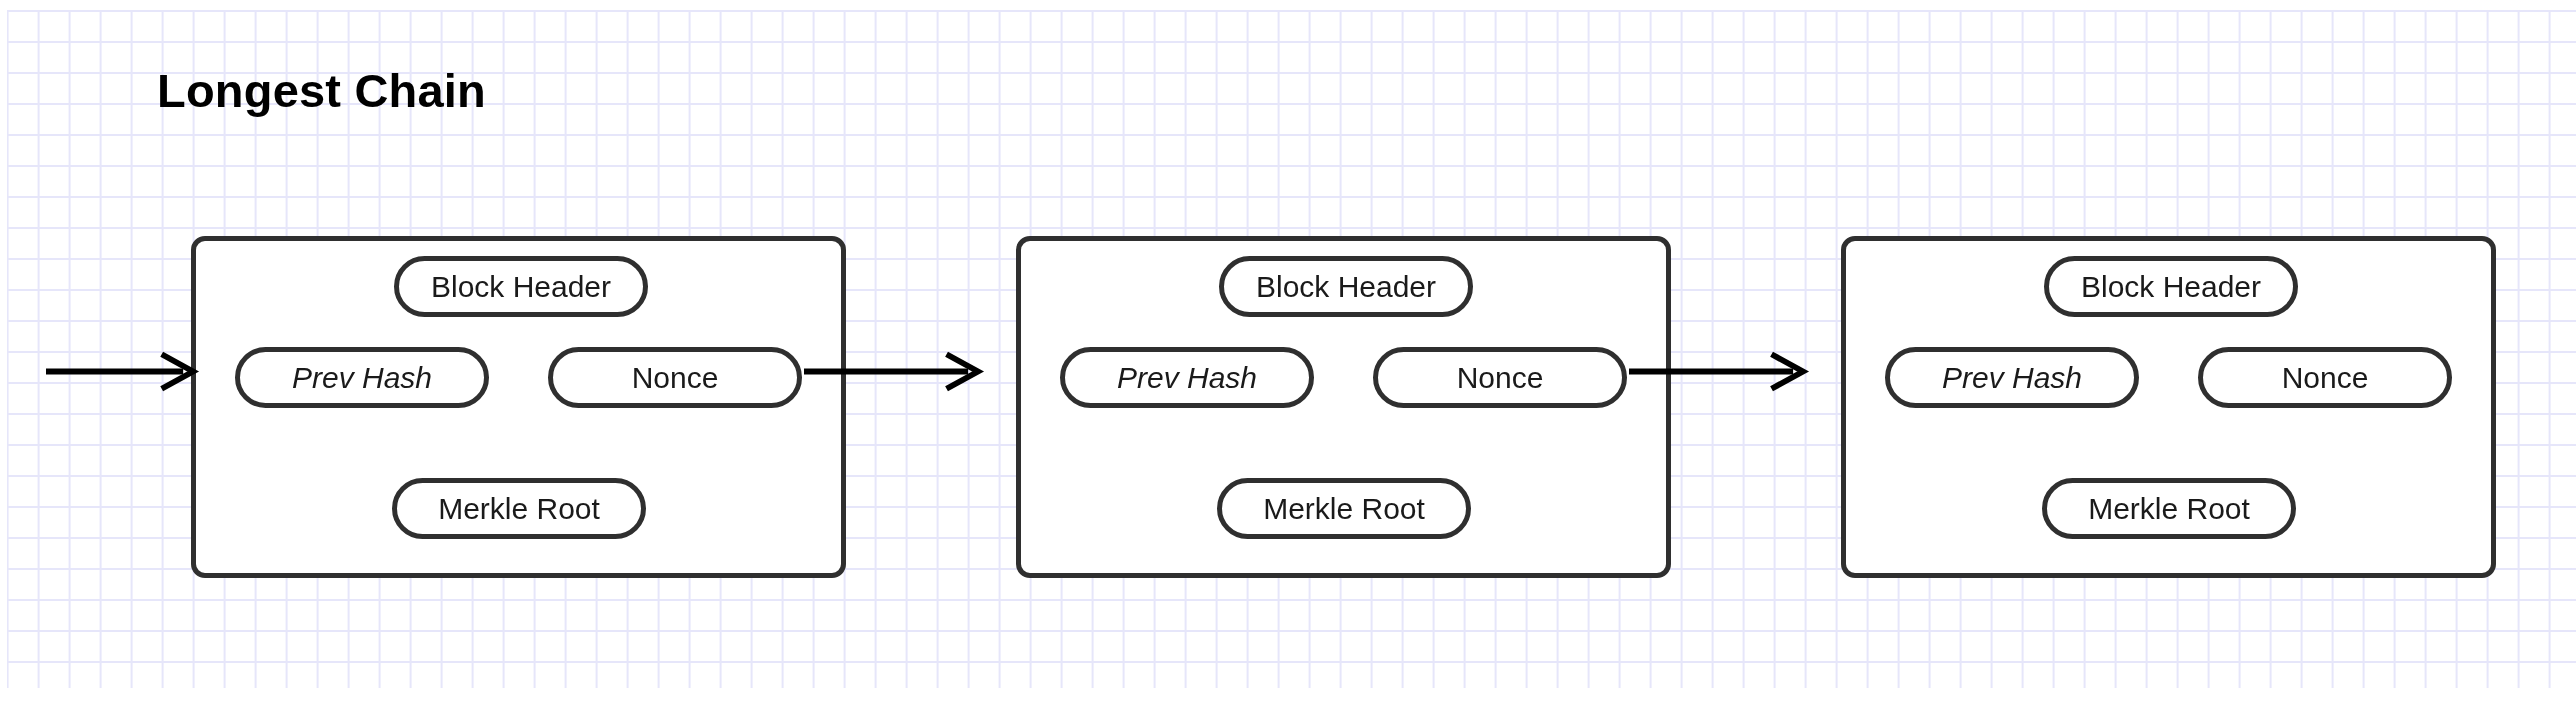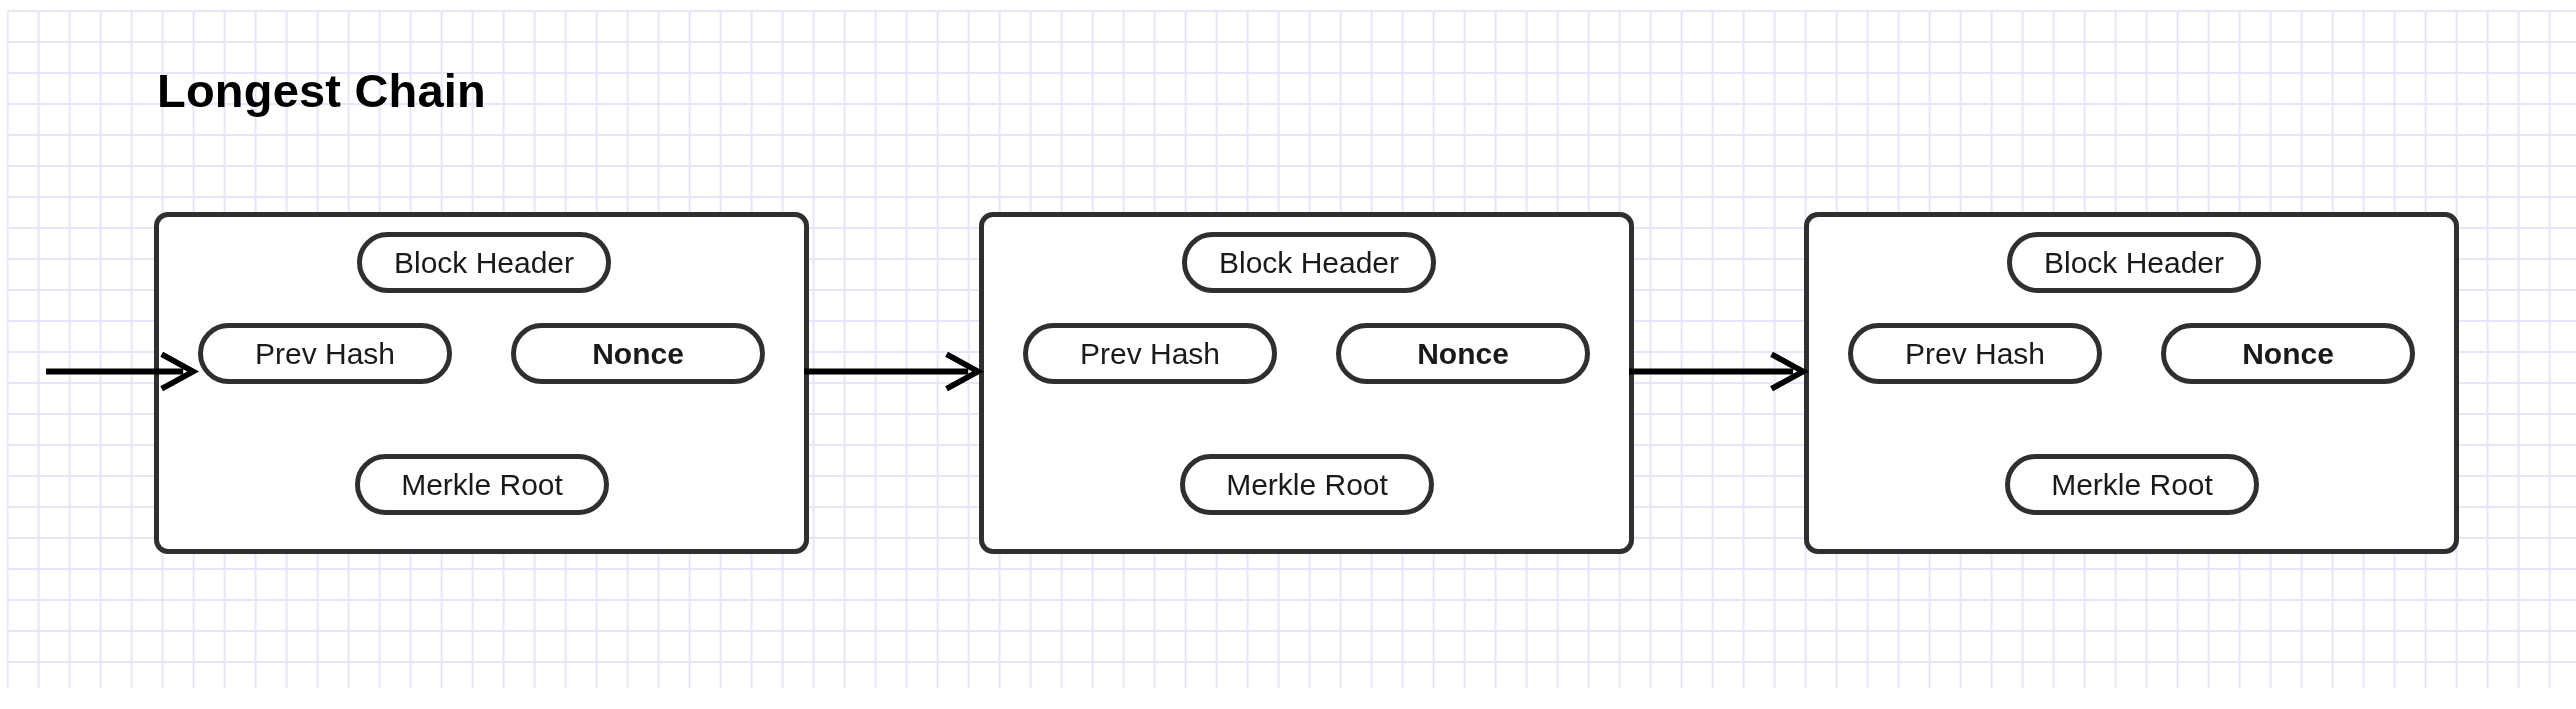--- a/index.html
+++ b/index.html
@@ -68,27 +68,28 @@
     font-weight: bold;
     color: #000000;
     letter-spacing: 0.2px;
     white-space: nowrap;
     line-height: 1.1;
   }
 
   
   .block {
     position: absolute;
-    top: 212px;
+    top: 236px;
     width: 655px;
     height: 342px;
     border: 5.8px solid #2f2f2f;
     border-radius: 14px;
     background: #ffffff;
     box-sizing: border-box;
+    margin-left: 37px;
   }
   .block-1 { left: 154px; }
   .block-2 { left: 979px; }
   .block-3 { left: 1804px; }
 
   
   .pill {
     position: absolute;
     height: 61px;
     border: 5px solid #2f2f2f;
@@ -106,26 +107,26 @@
 
   .pill-header {
     top: 15px;
     left: 198px;
     width: 254px;
   }
   .pill-prevhash {
     top: 106px;
     left: 39px;
     width: 254px;
+    font-style: italic;
   }
   .pill-nonce {
     top: 106px;
     left: 352px;
     width: 254px;
-    font-weight: bold;
   }
   .pill-merkle {
     top: 237px;
     left: 196px;
     width: 254px;
     text-align: right;
   }
 
   
   .connector {

